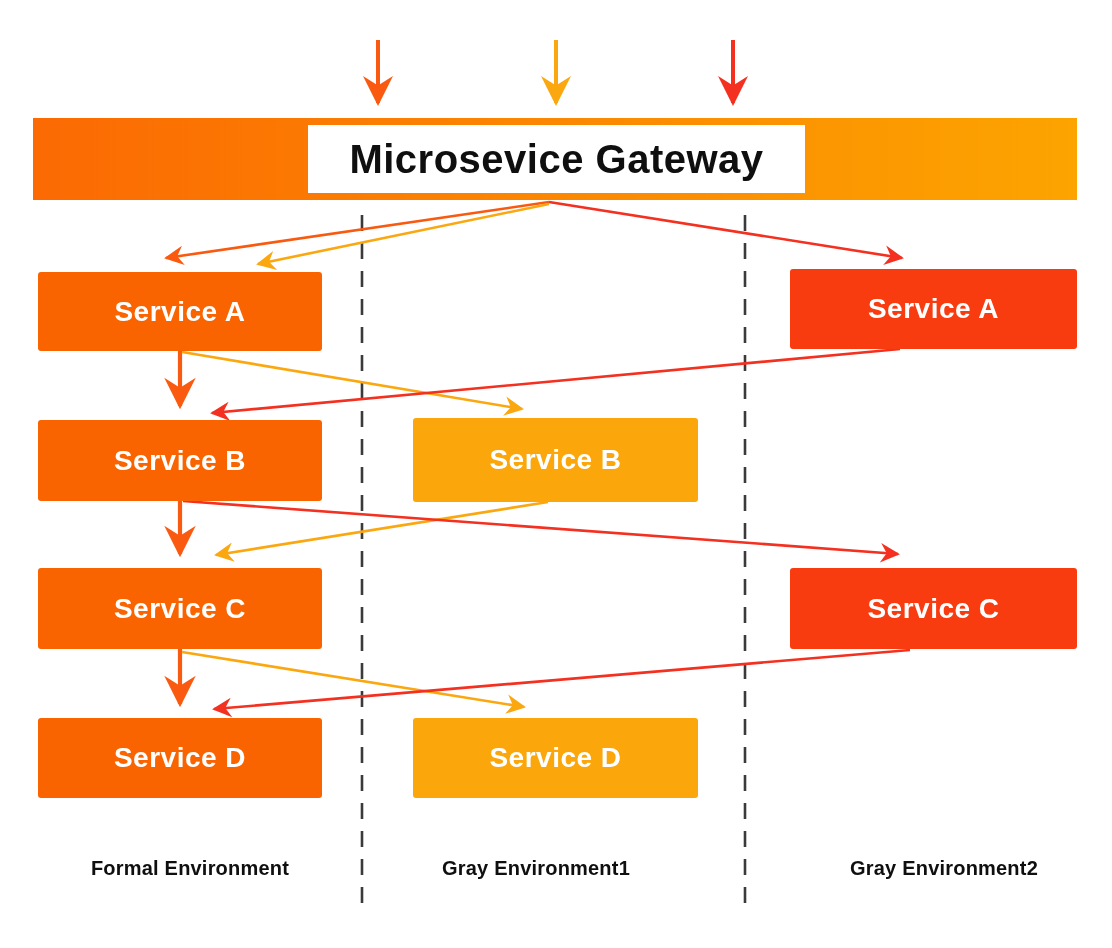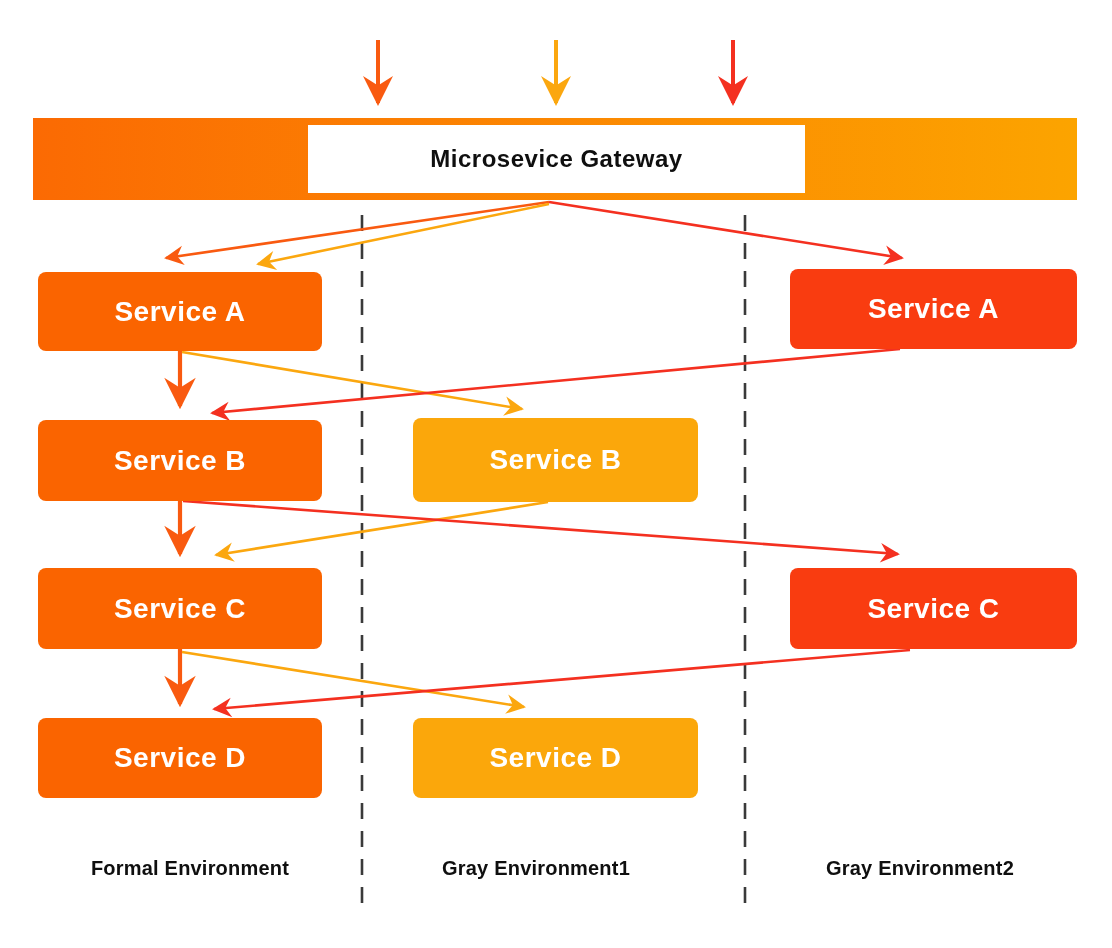--- a/index.html
+++ b/index.html
@@ -8,24 +8,24 @@
     font-family:"Liberation Sans", sans-serif;
   }
   .layer{position:absolute;left:0;top:0;width:1112px;height:948px;}
   .gateway-bar{
     position:absolute;left:33px;top:118px;width:1044px;height:82px;
     background:linear-gradient(90deg, var(--bar_left), var(--bar_right));
   }
   .gateway-label{
     position:absolute;left:275px;top:7px;width:497px;height:68px;background:#ffffff;
     display:flex;align-items:center;justify-content:center;
-    font-size:24px;font-weight:bold;color:var(--label_text);letter-spacing:0.5px;
+    font-size:40px;font-weight:bold;color:var(--label_text);letter-spacing:0.5px;
   }
   .svc{
-    position:absolute;border-radius:8px;display:flex;align-items:center;justify-content:center;
+    position:absolute;border-radius:3px;display:flex;align-items:center;justify-content:center;
     font-size:28px;font-weight:bold;color:var(--box_text);letter-spacing:0.5px;z-index:2;
   }
   .svc.formal{background:var(--formal);}
   .svc.gray1{background:var(--gray1);}
   .svc.gray2{background:var(--gray2);}
   .env-label{
     position:absolute;top:850px;height:36px;display:flex;align-items:center;justify-content:center;
     font-size:20px;font-weight:bold;color:var(--label_text);letter-spacing:0.2px;z-index:2;
   }
   svg{position:absolute;left:0;top:0;z-index:1;}
@@ -100,15 +100,15 @@
 
   <div class="svc gray2" style="left:790px;top:269px;width:287px;height:80px">
     <span>Service A</span>
   </div>
   <div class="svc gray2" style="left:790px;top:568px;width:287px;height:81px">
     <span>Service C</span>
   </div>
 
   <div class="env-label" style="left:30px;width:320px">Formal Environment</div>
   <div class="env-label" style="left:376px;width:320px">Gray Environment1</div>
-  <div class="env-label" style="left:760px;width:320px">Gray Environment2</div>
+  <div class="env-label" style="left:784px;width:320px">Gray Environment2</div>
 
 </div>
 
 </body></html>

